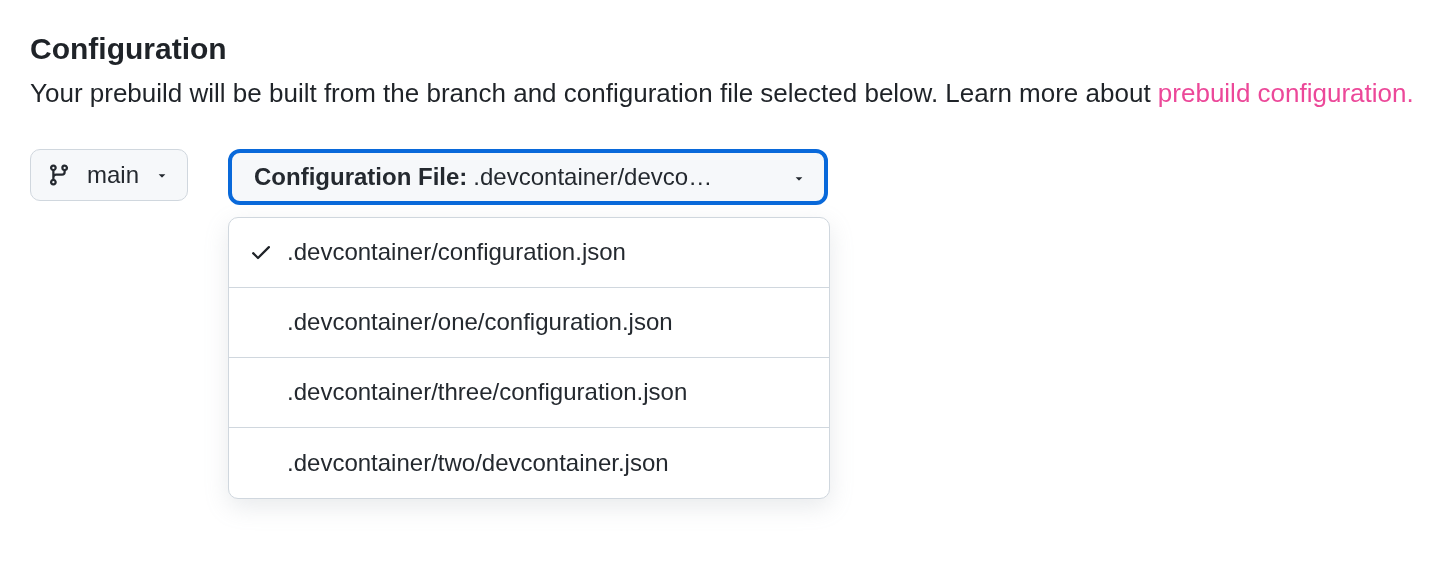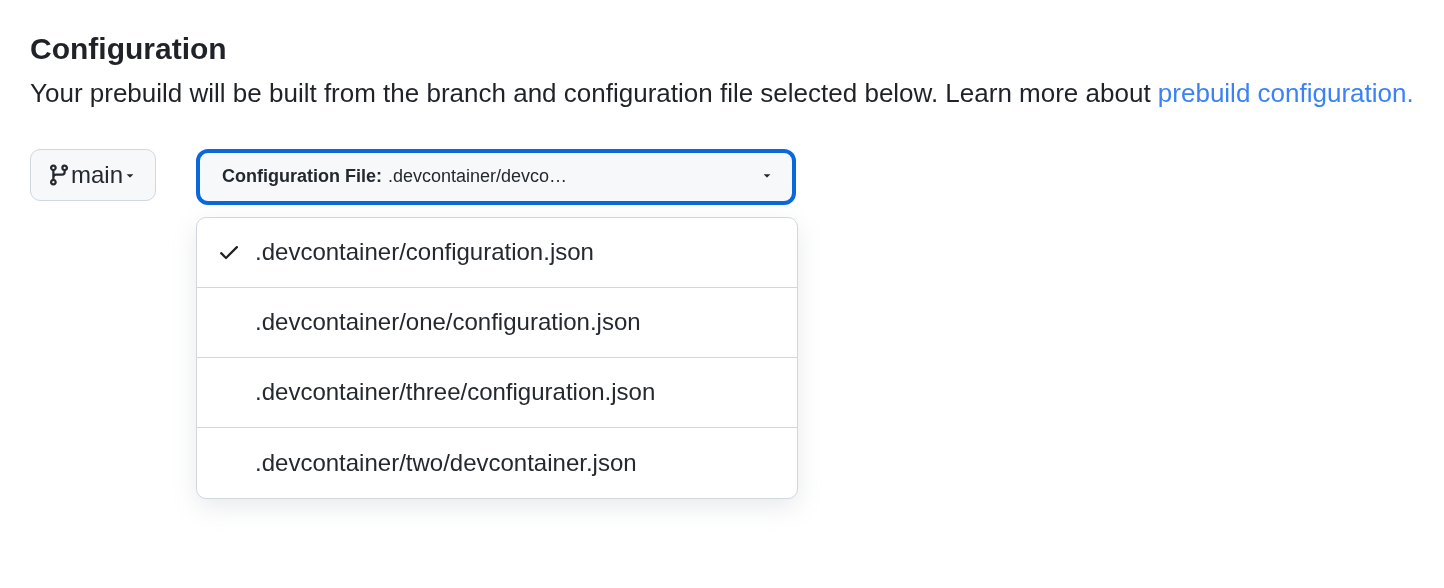--- a/index.html
+++ b/index.html
@@ -21,34 +21,35 @@
     margin: 0 0 6px 0;
   }
   .description {
     font-size: 26px;
     line-height: 1.5;
     font-weight: 400;
     color: #1f2328;
     margin: 0;
   }
   .link {
-    color: #3b82f6;
+    color: #ec4899;
     text-decoration: none;
     cursor: pointer;
   }
   .controls-row {
     display: flex;
     align-items: flex-start;
     gap: 40px;
     margin-top: 36px;
   }
   
   .branch-btn {
     display: inline-flex;
     align-items: center;
+    gap: 16px;
     background: #f6f8fa;
     border: 1px solid #d0d7de;
     border-radius: 10px;
     padding: 10px 18px 10px 16px;
     font-size: 24px;
     font-weight: 400;
     color: #24292f;
     cursor: pointer;
     height: 52px;
     box-sizing: border-box;
@@ -67,21 +68,21 @@
     width: 600px;
   }
   .config-btn {
     display: inline-flex;
     align-items: center;
     gap: 0;
     background: #f6f8fa;
     border: 4px solid #0969da;
     border-radius: 12px;
     padding: 0px 18px 0px 22px;
-    font-size: 18px;
+    font-size: 24px;
     color: #24292f;
     cursor: pointer;
     height: 56px;
     box-sizing: border-box;
     width: 600px;
     justify-content: space-between;
   }
   .config-btn .label-part {
     display: inline-flex;
     align-items: baseline;

